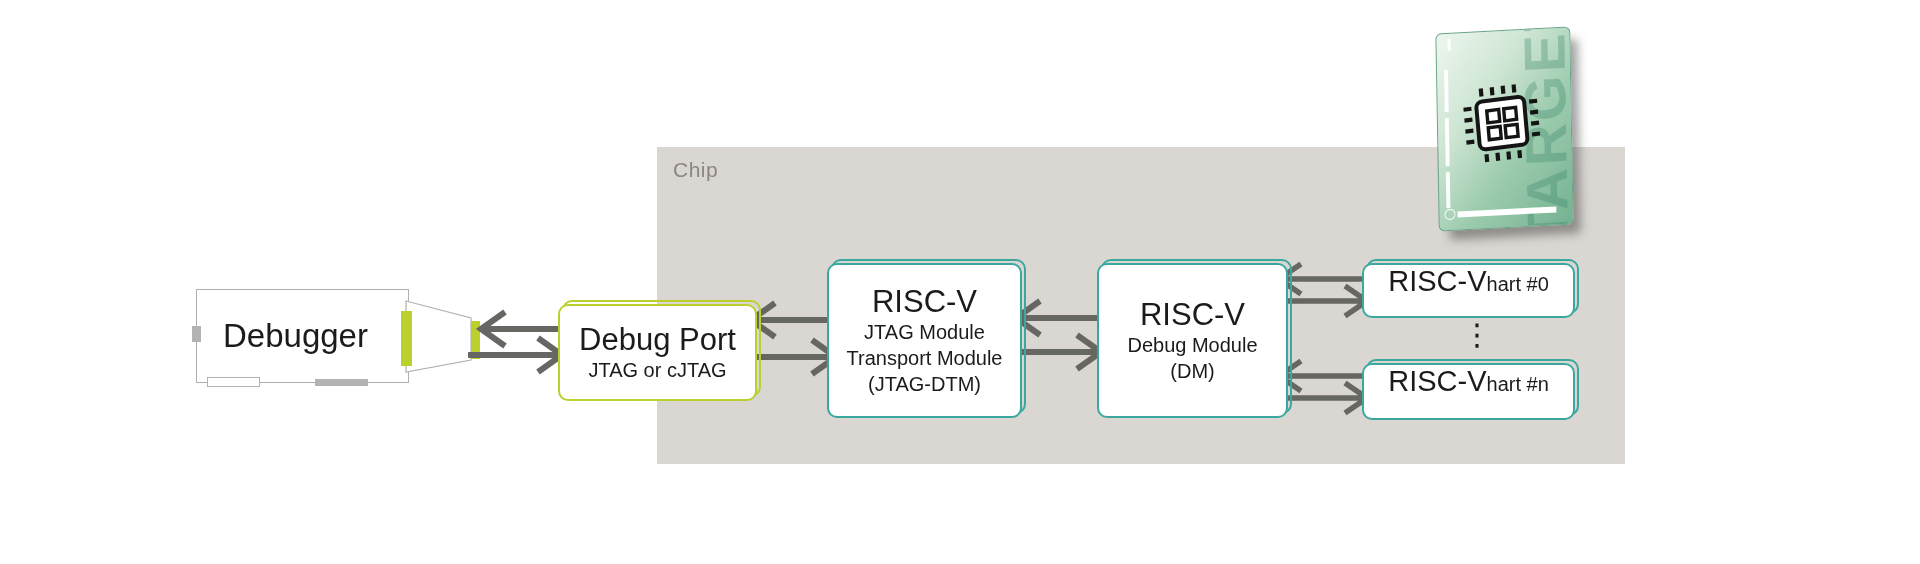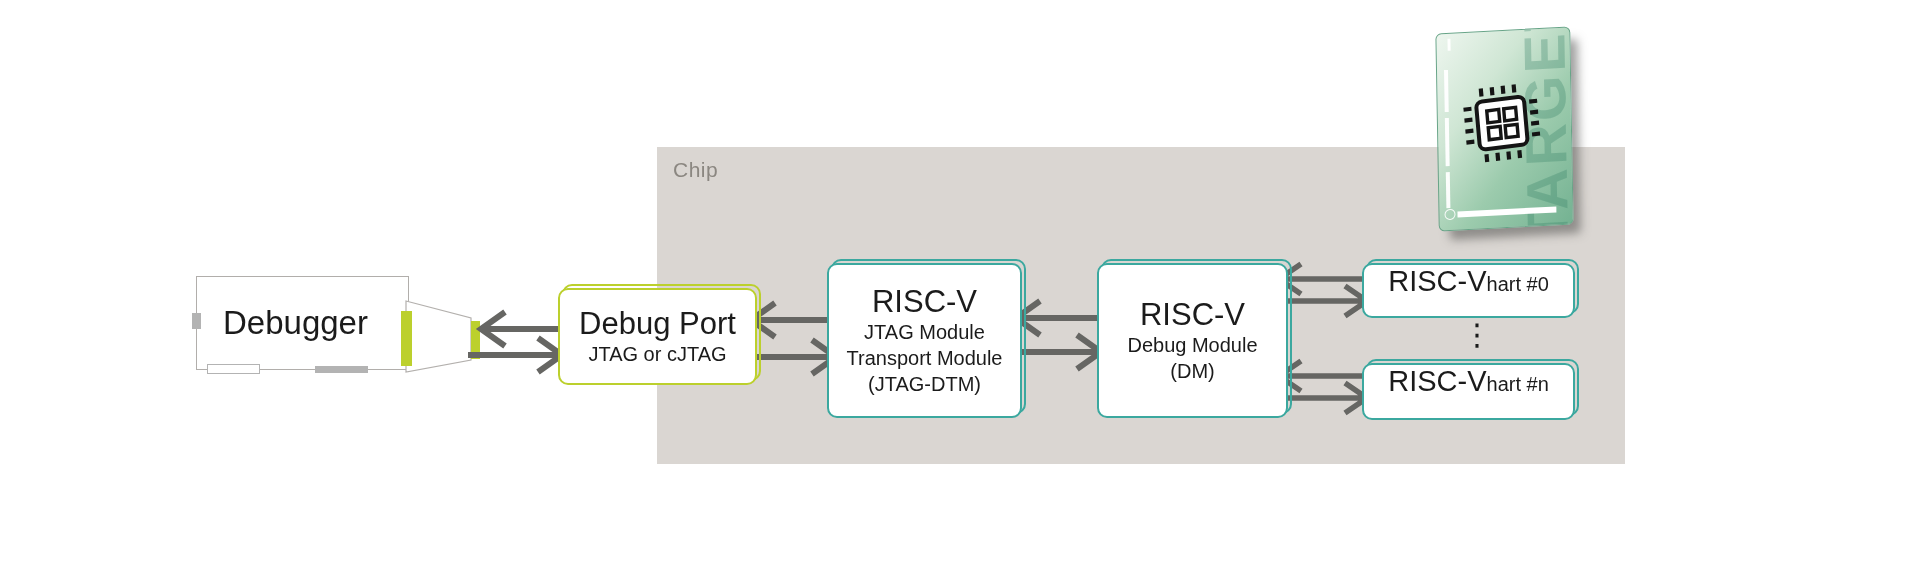--- a/index.html
+++ b/index.html
@@ -6,21 +6,21 @@
   body { font-family:"Liberation Sans", sans-serif; color:#1b1b1b; }
   .stage { position:relative; width:1920px; height:464px; background:#fff; overflow:hidden; }
 
   
   .chip-region { position:absolute; left:657px; top:147px; width:968px; height:376px;
                  background:var(--chip-bg,#dad6d2); }
   .chip-label { position:absolute; left:16px; top:11px; font-size:21px; letter-spacing:.5px;
                 color:var(--chip-label,#8b8781); }
 
   
-  .debugger-box { position:absolute; left:196px; top:276px; width:211px; height:92px;
+  .debugger-box { position:absolute; left:196px; top:289px; width:211px; height:92px;
                   background:#fff; border:1px solid #b1aeab;
                   display:flex; align-items:center; justify-content:center; }
   .debugger-label { font-size:33px; padding-right:14px; }
   .dbg-side-square { position:absolute; left:-5px; top:36px; width:9px; height:16px; background:#b3b3b3; }
   .dbg-foot-outline { position:absolute; left:10px; bottom:-5px; width:51px; height:8px;
                       background:#fff; border:1px solid #b3b3b3; }
   .dbg-foot-solid { position:absolute; left:118px; bottom:-4px; width:53px; height:7px; background:#b3b3b3; }
 
   
   .overlay-svg { position:absolute; left:0; top:0; width:1920px; height:564px; pointer-events:none; }
@@ -36,21 +36,21 @@
   .node-body { position:absolute; top:0; left:0; right:0; bottom:0; background:#fff;
                border:2.5px solid; border-radius:10px;
                display:flex; flex-direction:column; align-items:center; justify-content:center;
                text-align:center; }
   .teal  .node-outline, .teal  .node-body { border-color:var(--accent-teal,#3ba89f); }
   .green .node-outline, .green .node-body { border-color:var(--accent-green,#bcd02d); }
 
   .node-title { font-size:31px; line-height:34px; }
   .node-line  { font-size:20px; line-height:26px; }
 
-  .debugport-node { left:558px; top:288px; width:199px; height:97px; }
+  .debugport-node { left:558px; top:304px; width:199px; height:97px; }
   .dtm-node       { left:827px; top:263px; width:195px; height:155px; }
   .dm-node        { left:1097px; top:263px; width:191px; height:155px; }
   .hart0-node     { left:1362px; top:263px; width:213px; height:55px; }
   .hartn-node     { left:1362px; top:363px; width:213px; height:57px; }
   .hart-row { flex-direction:row !important; align-items:baseline; }
   .hart-brand { font-size:29px; }
   .hart-label { font-size:20px; }
 
   .harts-ellipsis { position:absolute; left:1462px; top:318px; width:22px; text-align:center;
                     font-size:30px; line-height:1.1; color:#1b1b1b; }

